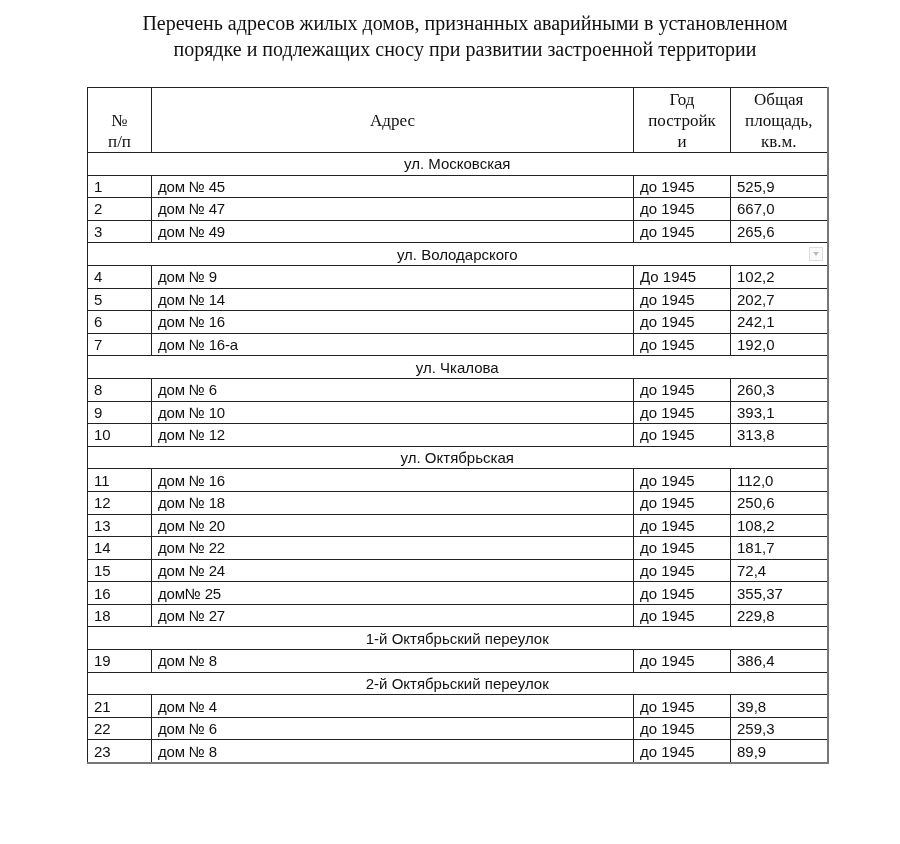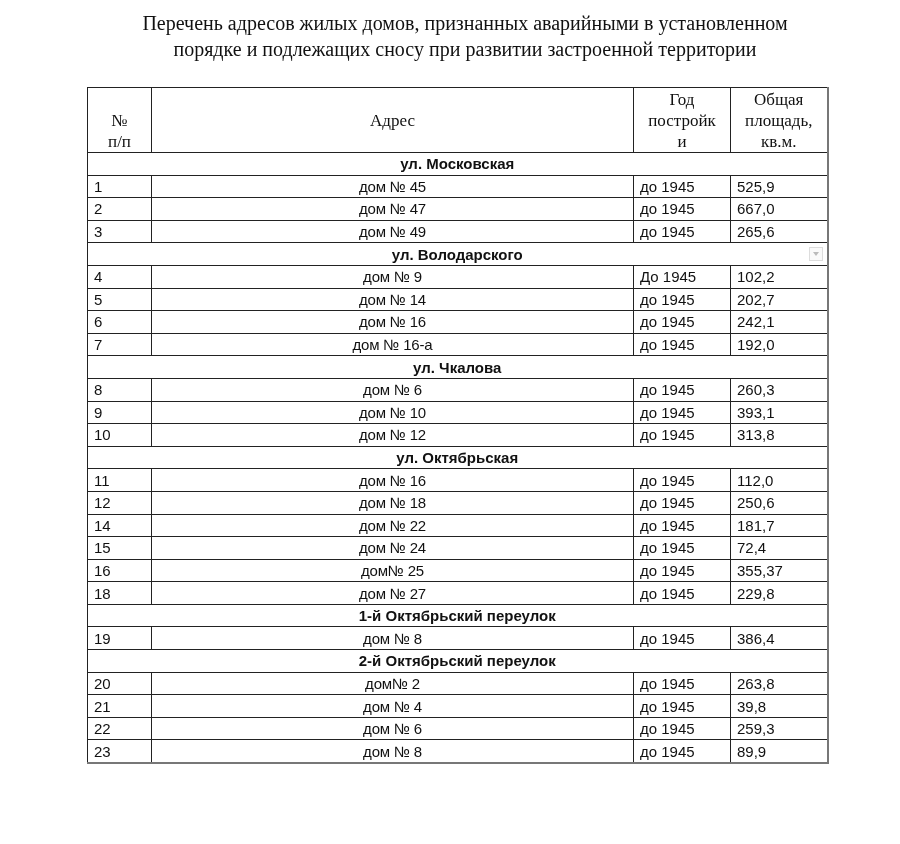--- a/index.html
+++ b/index.html
@@ -16,23 +16,23 @@
   table.doc td, table.doc th {
     border:1px solid #222; padding:0 6px; height:21.6px;
     font-family:"Liberation Sans", sans-serif; font-size:15px; color:#111;
     white-space:nowrap; overflow:hidden; line-height:21px;
   }
   table.doc th {
     font-family:"Liberation Serif", serif; font-weight:normal; font-size:17px;
     text-align:center; line-height:21px; height:64px; padding:0 2px; white-space:normal;
   }
   td.section {
-    text-align:center; font-family:"Liberation Serif", serif; font-size:16px; position:relative;font-weight:bold;
-  }
-  td.addr { font-family:"Liberation Serif", serif; font-size:15px; letter-spacing:-0.2px;text-align:center; }
+    text-align:center; font-family:"Liberation Serif", serif; font-size:16px; position:relative;
+  }
+  td.addr { font-family:"Liberation Serif", serif; font-size:15px; letter-spacing:-0.2px; }
   .dropdown-arrow {
     position:absolute; right:4px; top:4px; width:12px; height:12px;
     border:1px solid #ddd; background:#fafafa;
   }
   .dropdown-arrow::after {
     content:""; position:absolute; left:3px; top:4px;
     border-left:3px solid transparent; border-right:3px solid transparent; border-top:4px solid #bbb;
   }
 </style>
 </head>
@@ -148,20 +148,26 @@
         <td>до 1945</td>
         <td>112,0</td>
       </tr>
       <tr>
         <td>12</td>
         <td class="addr">дом № 18</td>
         <td>до 1945</td>
         <td>250,6</td>
       </tr>
       <tr>
+        <td>13</td>
+        <td class="addr">дом № 20</td>
+        <td>до 1945</td>
+        <td>108,2</td>
+      </tr>
+      <tr>
         <td>14</td>
         <td class="addr">дом № 22</td>
         <td>до 1945</td>
         <td>181,7</td>
       </tr>
       <tr>
         <td>15</td>
         <td class="addr">дом № 24</td>
         <td>до 1945</td>
         <td>72,4</td>
@@ -182,26 +188,20 @@
         <td colspan="4" class="section"><span>1-й Октябрьский переулок</span></td>
       </tr>
       <tr>
         <td>19</td>
         <td class="addr">дом № 8</td>
         <td>до 1945</td>
         <td>386,4</td>
       </tr>
       <tr>
         <td colspan="4" class="section"><span>2-й Октябрьский переулок</span></td>
-      </tr>
-      <tr>
-        <td>20</td>
-        <td class="addr">дом№ 2</td>
-        <td>до 1945</td>
-        <td>263,8</td>
       </tr>
       <tr>
         <td>21</td>
         <td class="addr">дом № 4</td>
         <td>до 1945</td>
         <td>39,8</td>
       </tr>
       <tr>
         <td>22</td>
         <td class="addr">дом № 6</td>

